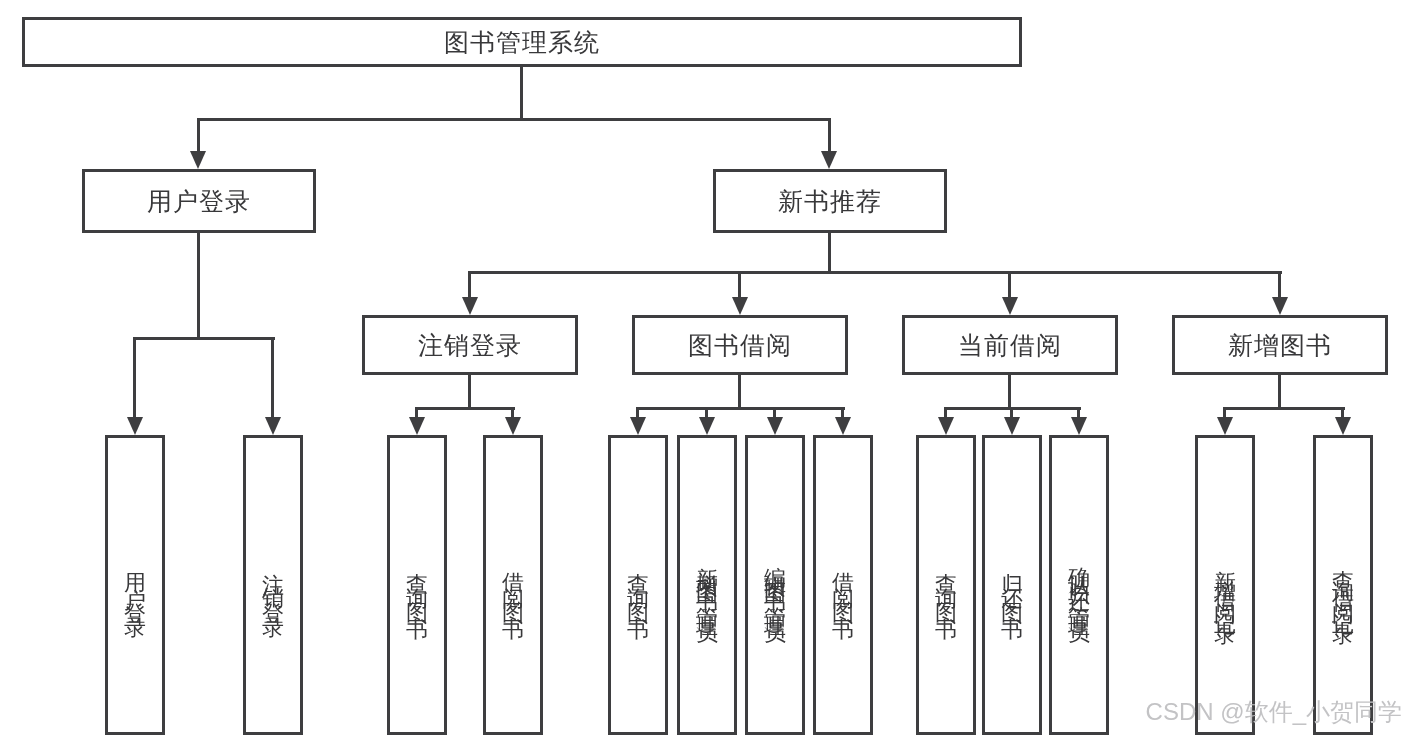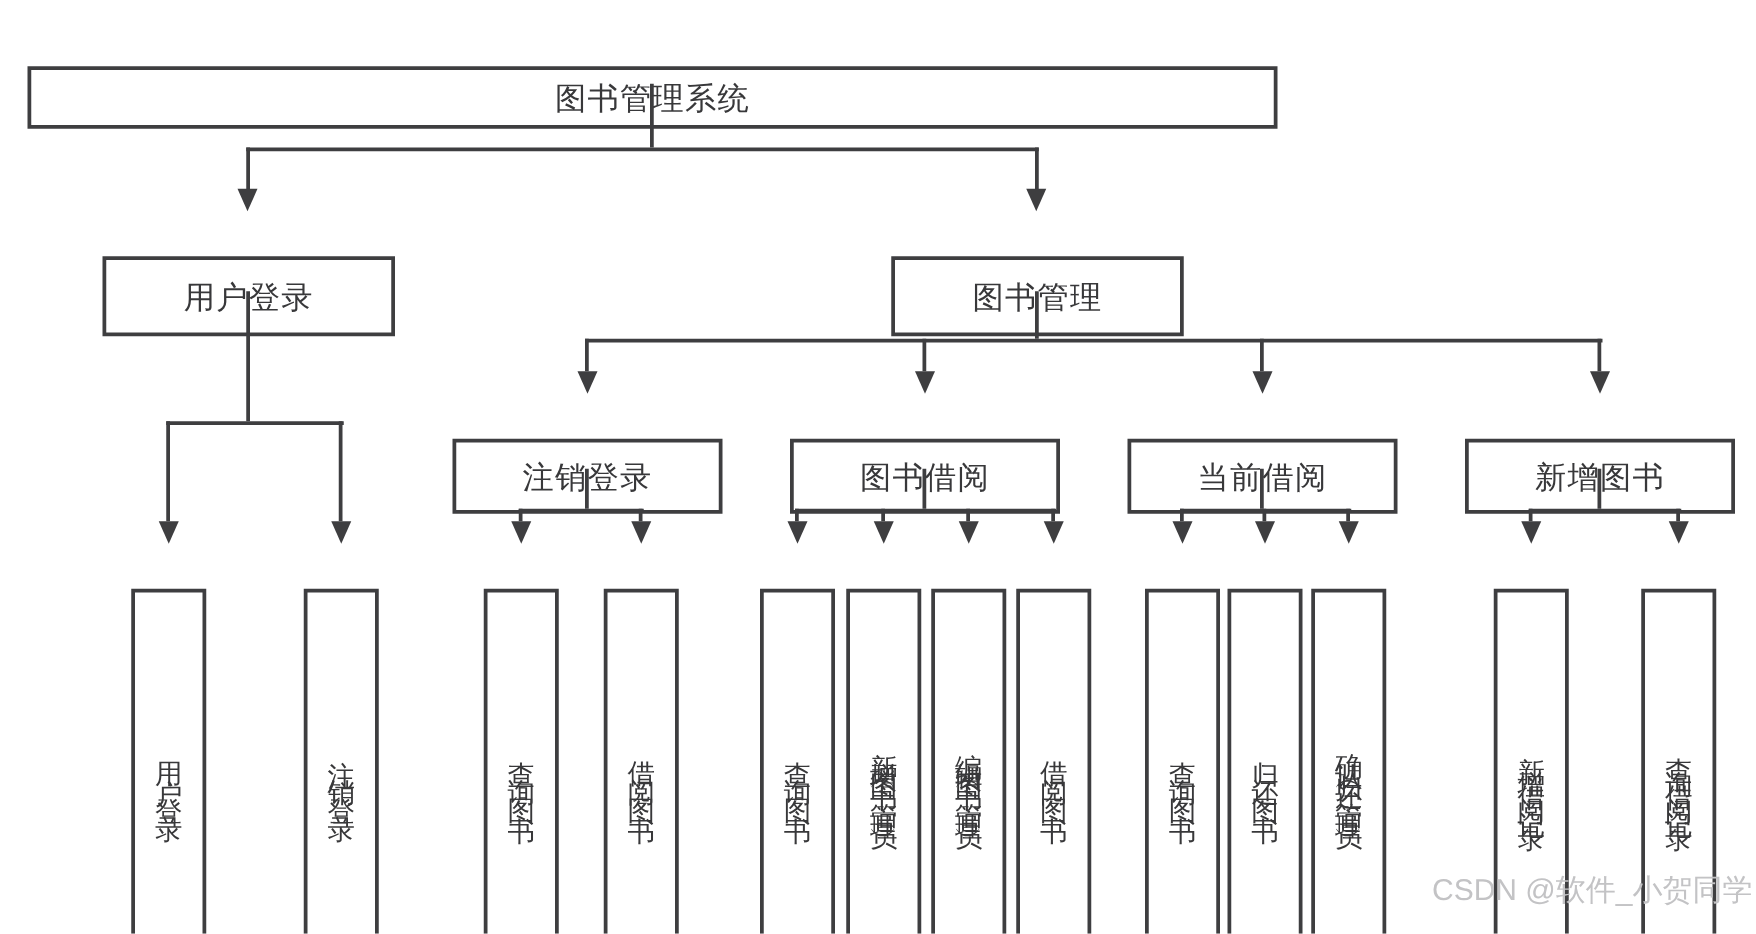--- a/index.html
+++ b/index.html
@@ -19,21 +19,20 @@
   .node {
     position: absolute;
     border: 3px solid var(--line);
     background: var(--bg);
     color: var(--text);
     display: flex;
     align-items: center;
     justify-content: center;
     font-size: 25px;
     letter-spacing: 1px;
-    margin-top: 36px;
   }
   .leaf {
     top: 435px;
     height: 300px;
     width: 60px;
   }
   .vtext {
     writing-mode: vertical-rl;
     text-orientation: mixed;
     font-size: 22px;
@@ -74,21 +73,21 @@
   <div class="hline" style="left:197px; top:118px; width:634px;"></div>
   <div class="vline" style="left:197px; top:118px; height:35px;"></div>
   <div class="ahead" style="left:190px; top:151px;"></div>
   <div class="vline" style="left:828px; top:118px; height:35px;"></div>
   <div class="ahead" style="left:821px; top:151px;"></div>
 
   <div class="node" style="left:82px; top:169px; width:234px; height:64px;">
     <span>用户登录</span>
   </div>
   <div class="node" style="left:713px; top:169px; width:234px; height:64px;">
-    <span>图书管理</span>
+    <span>新书推荐</span>
   </div>
 
   <div class="vline" style="left:197px; top:233px; height:104px;"></div>
   <div class="hline" style="left:133px; top:337px; width:142px;"></div>
   <div class="vline" style="left:133px; top:337px; height:80px;"></div>
   <div class="ahead" style="left:127px; top:417px;"></div>
   <div class="vline" style="left:271px; top:337px; height:80px;"></div>
   <div class="ahead" style="left:265px; top:417px;"></div>
 
   <div class="vline" style="left:828px; top:233px; height:38px;"></div>

